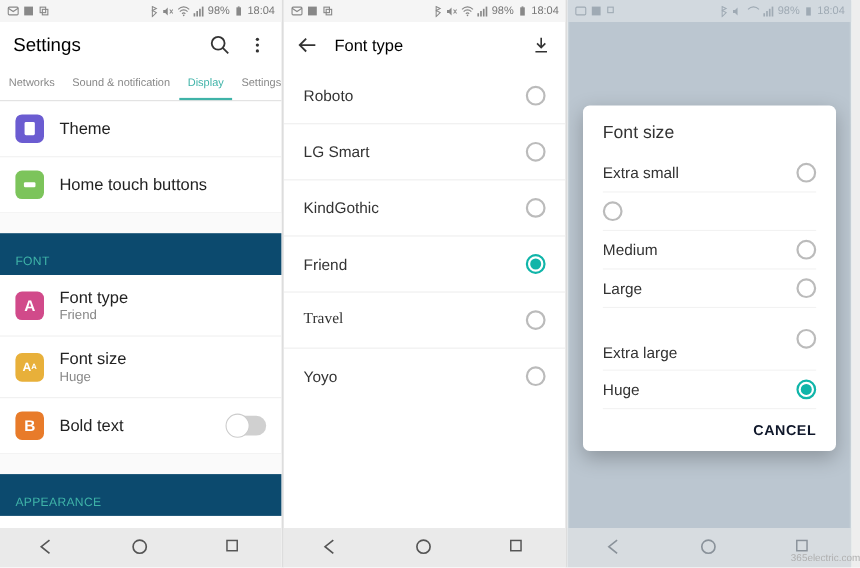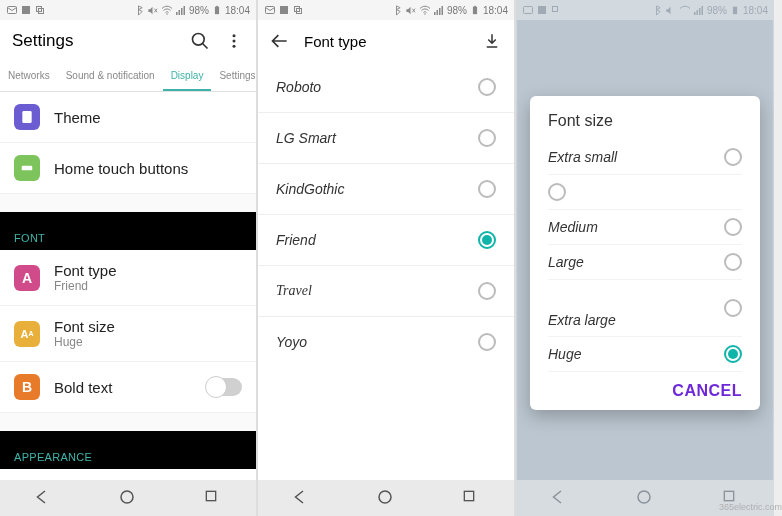--- a/index.html
+++ b/index.html
@@ -24,46 +24,46 @@
   .tab { flex: 0 0 auto; padding: 0 8px; font-size: 10px; font-family: sans-serif; color: #888; display: flex; align-items: center; border-bottom: 2px solid transparent; }
   .tab.active { color: #3fb3a8; border-bottom-color: #3fb3a8; }
   
   
   .row { display: flex; align-items: center; padding: 12px 14px; min-height: 48px; gap: 14px; border-bottom: 1px solid #f0f0f0; }
   .row .app-icon { width: 26px; height: 26px; border-radius: 6px; display: flex; align-items: center; justify-content: center; color: #fff; font-size: 14px; font-weight: bold; font-family: sans-serif; flex-shrink: 0; }
   .row .r-text { flex: 1; display: flex; flex-direction: column; }
   .row .r-label { font-size: 15px; color: #222; }
   .row .r-sub { font-size: 12px; color: #888; }
   
-  .section-h { font-size: 11px; font-family: sans-serif; color: #3fb3a8; padding: 20px 14px 6px 14px; background: #000000; letter-spacing: 0.3px; }
+  .section-h { font-size: 11px; font-family: sans-serif; color: #3fb3a8; padding: 20px 14px 6px 14px; background: #0c4a6e; letter-spacing: 0.3px; }
   .section-gap { height: 18px; background: #fafafa; }
   
   .toggle { width: 36px; height: 18px; border-radius: 10px; background: #d0d0d0; position: relative; }
   .toggle::after { content: ''; position: absolute; width: 20px; height: 20px; border-radius: 50%; background: #fff; border: 1px solid #ccc; top: -2px; left: -1px; }
   
   
   .radio-row { display: flex; align-items: center; padding: 16px 18px; border-bottom: 1px solid #eee; }
-  .radio-row .r-label { flex: 1; font-size: 14px; color: #333; font-style: italic; }
+  .radio-row .r-label { flex: 1; font-size: 14px; color: #333; }
   .radio { width: 18px; height: 18px; border-radius: 50%; border: 2px solid #bbb; position: relative; }
   .radio.checked { border-color: #10b5a9; }
   .radio.checked::after { content: ''; position: absolute; width: 10px; height: 10px; border-radius: 50%; background: #10b5a9; top: 2px; left: 2px; }
   
   
   .navbar { position: absolute; bottom: 0; left: 0; right: 0; height: 36px; background: #eaeaea; display: flex; align-items: center; justify-content: space-around; }
   .navbar .nav-btn { width: 20px; height: 20px; color: #555; }
   
   
   .blur-bg { position: absolute; inset: 0; background: #c3cfd9; filter: blur(1px); }
   .s3-overlay { position: absolute; inset: 0; background: rgba(0,0,0,0.04); }
   .dialog { position: absolute; top: 96px; left: 14px; right: 14px; background: #fff; border-radius: 6px; box-shadow: 0 6px 18px rgba(0,0,0,0.25); padding: 16px 18px 10px 18px; }
   .dialog-title { font-size: 16px; color: #333; margin-bottom: 10px; }
   .dialog .radio-row { padding: 8px 0; border-bottom: 1px solid #f2f2f2; }
   .dialog .radio-row:last-of-type { border-bottom: none; }
   .dialog-actions { text-align: right; padding-top: 10px; }
-  .dialog-cancel { color: #6d28d9; font-weight: bold; font-family: sans-serif; font-size: 16px; letter-spacing: 0.5px; }
+  .dialog-cancel { color: #0f172a; font-weight: bold; font-family: sans-serif; font-size: 13px; letter-spacing: 0.5px; }
   .s3 .statusbar { background: #d2d9df; color: #9faab4; }
   .s3 .navbar { background: #d7dce0; }
   
   .fs-xs { font-size: 10px; }
   .fs-s { font-size: 12px; }
   .fs-m { font-size: 14px; }
   .fs-l { font-size: 16px; }
   .fs-xl { font-size: 19px; margin-top: 24px; }
   .fs-h { font-size: 24px; }
   

